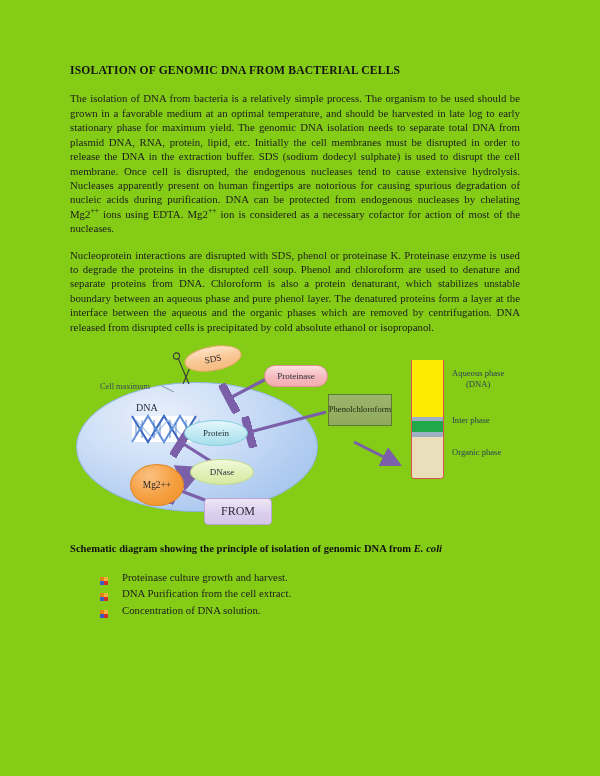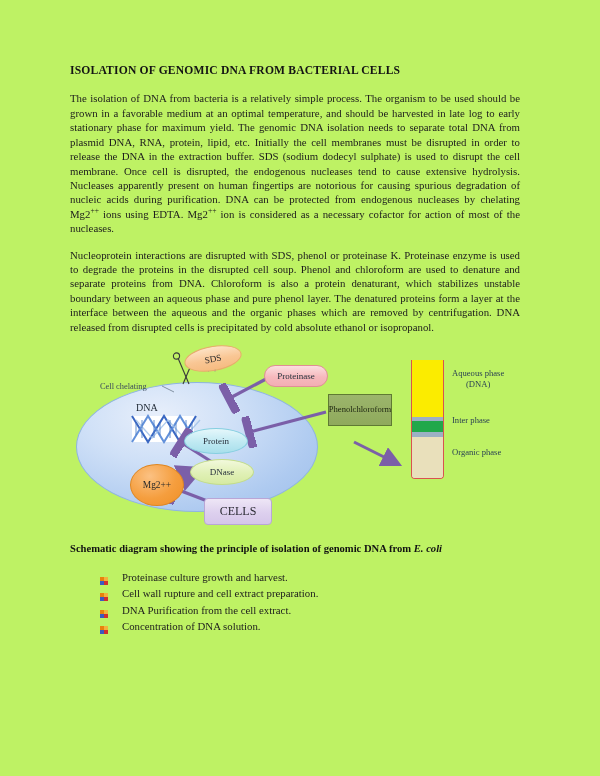--- a/index.html
+++ b/index.html
@@ -4,21 +4,21 @@
 <style>
   html, body {
     margin: 0;
     padding: 0;
     background: #ffffff;
   }
   .page {
     position: relative;
     width: 600px;
     height: 776px;
-    background: #bef264;
+    background: #84cc16;
     overflow: hidden;
     font-family: "Liberation Serif", "DejaVu Serif", serif;
     color: #1a1a1a;
   }
   .content {
     position: absolute;
     left: 70px;
     top: 64px;
     width: 462px;
   }
@@ -113,21 +113,21 @@
     position: absolute;
     border-radius: 50%;
     display: flex;
     align-items: center;
     justify-content: center;
     font-size: 9px;
     color: #27303c;
     text-align: center;
   }
   .pill-protein {
-    left: 114px; top: 82px; width: 62px; height: 24px;
+    left: 114px; top: 74px; width: 62px; height: 24px;
     background: linear-gradient(180deg, #e5f7fb 0%, #bfe9f2 55%, #a8dfeb 100%);
     border: 1px solid #86cfe0;
   }
   .pill-dnase {
     left: 120px; top: 113px; width: 62px; height: 24px;
     background: linear-gradient(180deg, #f2f9dc 0%, #e0f0b6 55%, #d6eaa2 100%);
     border: 1px solid #c3dc89;
   }
   .pill-mg {
     left: 60px; top: 118px; width: 52px; height: 40px;
@@ -276,35 +276,35 @@
 
         <path d="M142,116 L112,97" stroke="#7b5fa8" stroke-width="3.2" fill="none" marker-end="url(#barhead)"></path>
 
         <path d="M98,137 L124,126" stroke="#7b5fa8" stroke-width="4" fill="none" marker-end="url(#arrowhead)"></path>
 
         <path d="M140,156 L106,143" stroke="#7b5fa8" stroke-width="3.2" fill="none" marker-end="url(#barhead)"></path>
 
         <path d="M284,96 L324,116" stroke="#7b5fa8" stroke-width="3" fill="none" marker-end="url(#arrowhead)"></path>
       </svg>
 
-      <div class="lbl lbl-cellmem">Cell chelating</div>
+      <div class="lbl lbl-cellmem">Cell maximum</div>
       <div class="lbl lbl-dna">DNA</div>
 
       <div class="pill pill-protein">Protein</div>
       <div class="pill pill-dnase">DNase</div>
       <div class="pill pill-mg">Mg2++</div>
       <div class="pill pill-sds">SDS</div>
 
       <div class="box box-proteinase">Proteinase</div>
       <div class="box box-phenol">
         <span>Phenol</span>
           <br>
         <span>chloroform</span>
       </div>
-      <div class="box box-edta">CELLS</div>
+      <div class="box box-edta">FROM</div>
 
       <div class="tube">
         <div class="seg aq"></div>
         <div class="seg b1"></div>
         <div class="seg ip"></div>
         <div class="seg b2"></div>
         <div class="seg org"></div>
       </div>
 
       <div class="tube-lbl tl-aq">Aqueous phase</div>
@@ -320,31 +320,20 @@
       <li>
         <span class="wbullet">
           <svg width="8" height="8" viewBox="0 0 8 8">
               <rect x="0" y="0" width="4" height="4" fill="#e8820c"></rect>
               <rect x="4" y="0" width="4" height="4" fill="#f2b23c"></rect>
               <rect x="0" y="4" width="4" height="4" fill="#3b5bbf"></rect>
               <rect x="4" y="4" width="4" height="4" fill="#d12f2f"></rect>
             </svg>
         </span>
         <span>Proteinase culture growth and harvest.</span>
-      </li>
-      <li>
-        <span class="wbullet">
-          <svg width="8" height="8" viewBox="0 0 8 8">
-              <rect x="0" y="0" width="4" height="4" fill="#e8820c"></rect>
-              <rect x="4" y="0" width="4" height="4" fill="#f2b23c"></rect>
-              <rect x="0" y="4" width="4" height="4" fill="#3b5bbf"></rect>
-              <rect x="4" y="4" width="4" height="4" fill="#d12f2f"></rect>
-            </svg>
-        </span>
-        <span>Cell wall rupture and cell extract preparation.</span>
       </li>
       <li>
         <span class="wbullet">
           <svg width="8" height="8" viewBox="0 0 8 8">
               <rect x="0" y="0" width="4" height="4" fill="#e8820c"></rect>
               <rect x="4" y="0" width="4" height="4" fill="#f2b23c"></rect>
               <rect x="0" y="4" width="4" height="4" fill="#3b5bbf"></rect>
               <rect x="4" y="4" width="4" height="4" fill="#d12f2f"></rect>
             </svg>
         </span>

